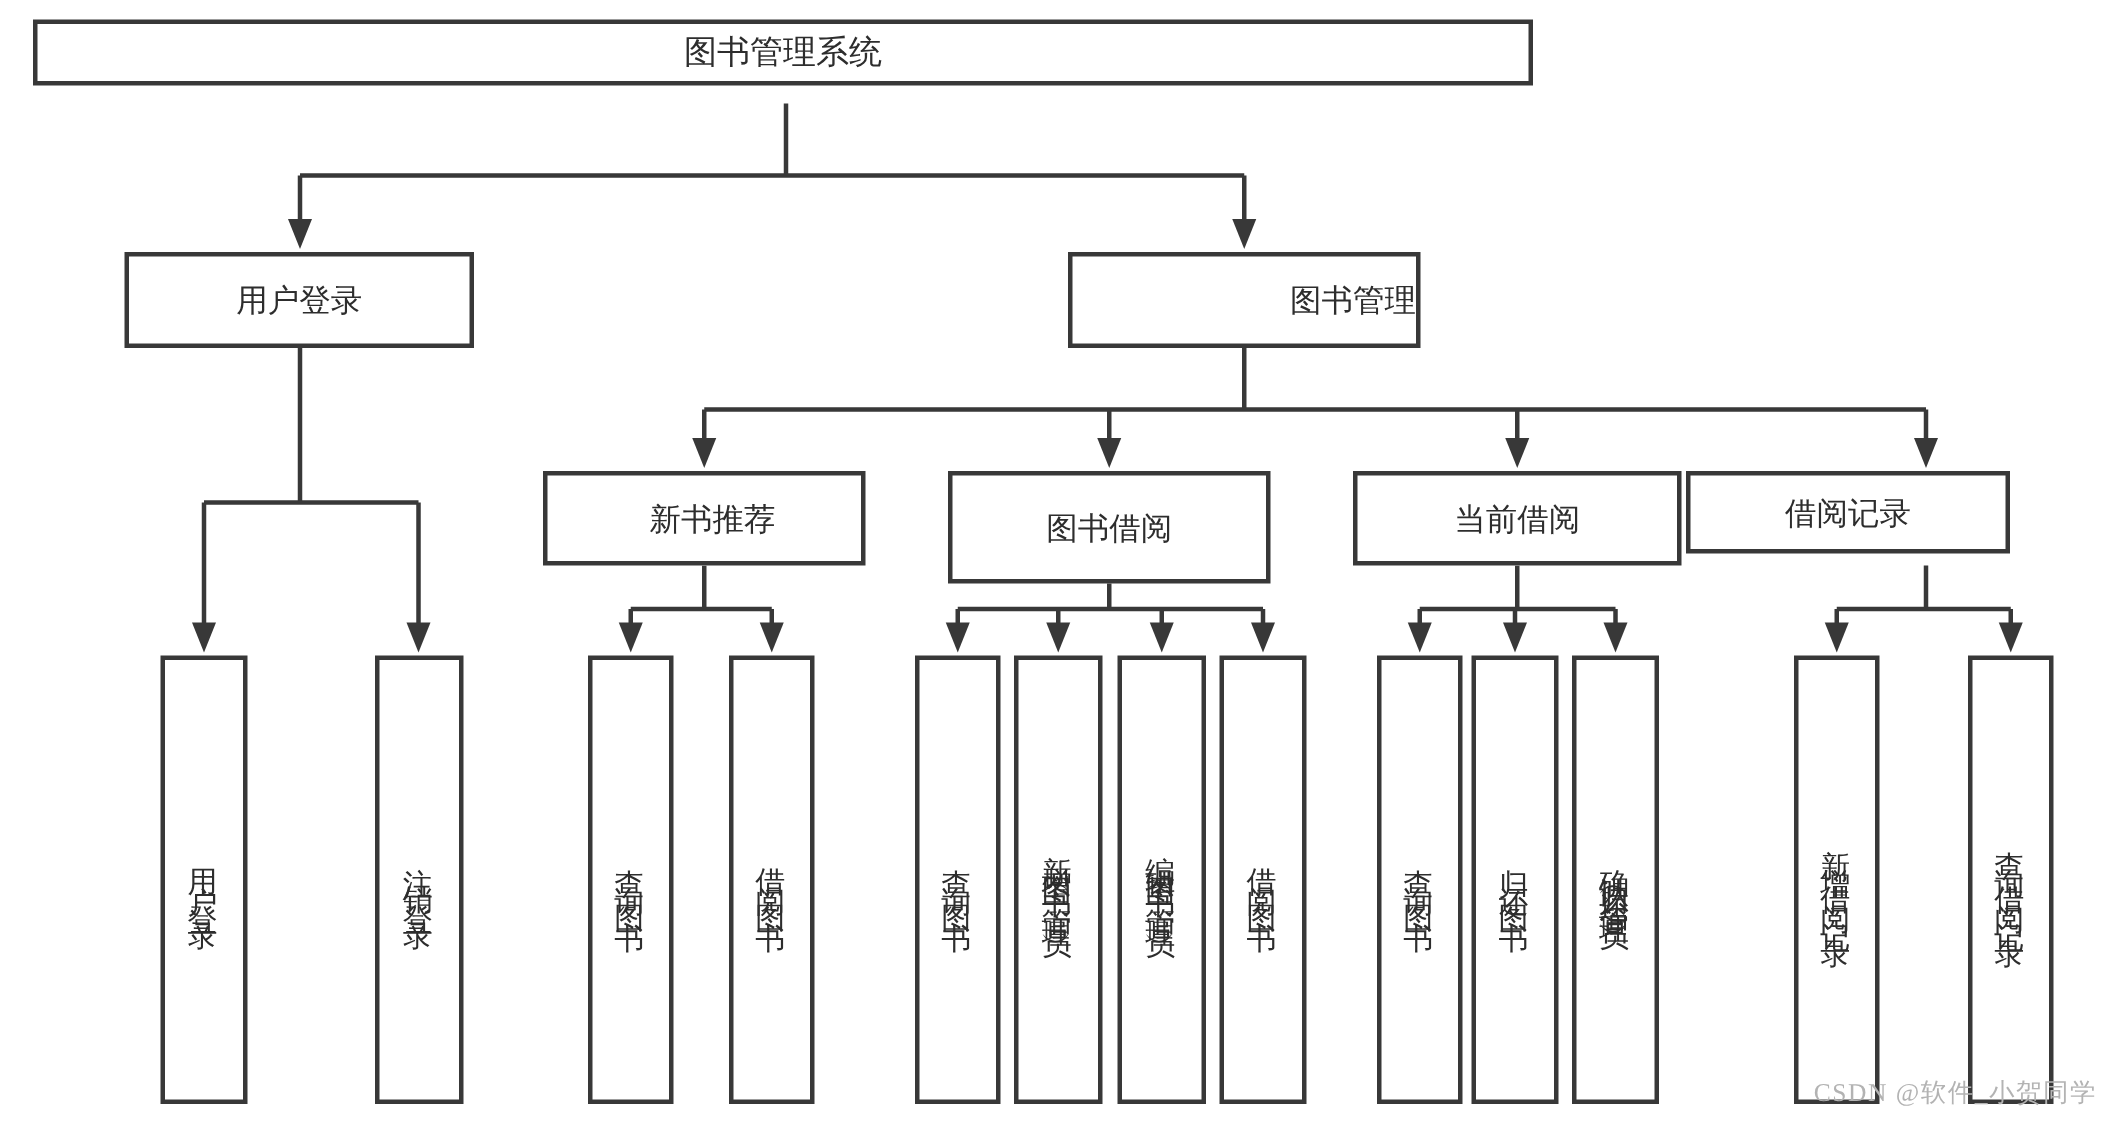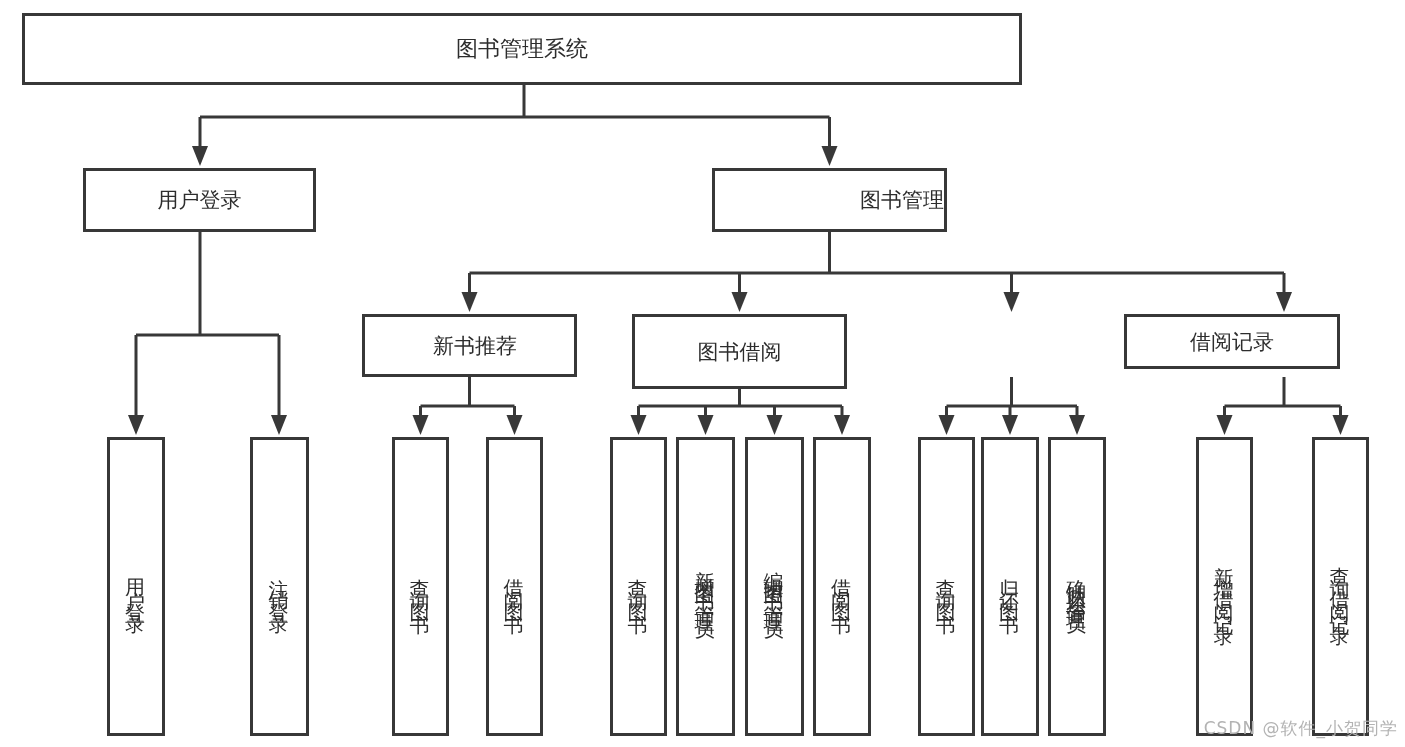--- a/index.html
+++ b/index.html
@@ -35,20 +35,21 @@
   .leaf .label.tight { letter-spacing: 7px; }
   .leaf .label.tighter { letter-spacing: 5px; }
   .watermark {
     position: absolute;
     right: 7px;
     top: 717px;
     font-size: 17px;
     color: #b3b3b3;
     letter-spacing: 1px;
     white-space: nowrap;
+    font-family: Liberation Serif, serif;
   }
 </style>
 </head>
 <body>
 
 <div class="canvas">
 
   <svg class="wires" viewBox="0 0 1405 747" xmlns="http://www.w3.org/2000/svg">
     <path fill="none" stroke="#383838" stroke-width="3" d="
       M524 69 V117 M200 117 H829.5 M200 117 V148 M829.5 117 V148
@@ -74,36 +75,39 @@
       <polygon points="766.5,415 782.5,415 774.5,435"></polygon>
       <polygon points="834,415 850,415 842,435"></polygon>
       <polygon points="938.5,415 954.5,415 946.5,435"></polygon>
       <polygon points="1002,415 1018,415 1010,435"></polygon>
       <polygon points="1069,415 1085,415 1077,435"></polygon>
       <polygon points="1216.5,415 1232.5,415 1224.5,435"></polygon>
       <polygon points="1332.5,415 1348.5,415 1340.5,435"></polygon>
     </g>
   </svg>
 
-  <div class="node" style="left:22px; top:13px; width:1000px; height:72px; font-size:22px;">
+  <div class="node" style="left:22px; top:13px; width:1000px; height:44px; font-size:22px;">
     <span class="label">图书管理系统</span>
   </div>
 
   <div class="node" style="left:83px; top:168px; width:233px; height:64px;">
     <span class="label">用户登录</span>
   </div>
   <div class="node" style="left:712px; top:168px; width:235px; height:64px;justify-content:flex-end;">
     <span class="label">图书管理</span>
   </div>
 
   <div class="node" style="left:362px; top:314px; width:215px; height:63px;padding-left:11px;">
     <span class="label">新书推荐</span>
   </div>
   <div class="node" style="left:632px; top:314px; width:215px; height:75px;">
     <span class="label">图书借阅</span>
+  </div>
+  <div class="node" style="left:902px; top:314px; width:219px; height:63px;">
+    <span class="label">当前借阅</span>
   </div>
   <div class="node" style="left:1110px; top:314px; width:216px; height:55px;margin-left:14px;">
     <span class="label">借阅记录</span>
   </div>
 
   <div class="node leaf" style="left:107px; top:437px; width:58px; height:299px;">
     <span class="label">用户登录</span>
   </div>
   <div class="node leaf" style="left:250px; top:437px; width:59px; height:299px;">
     <span class="label">注销登录</span>

